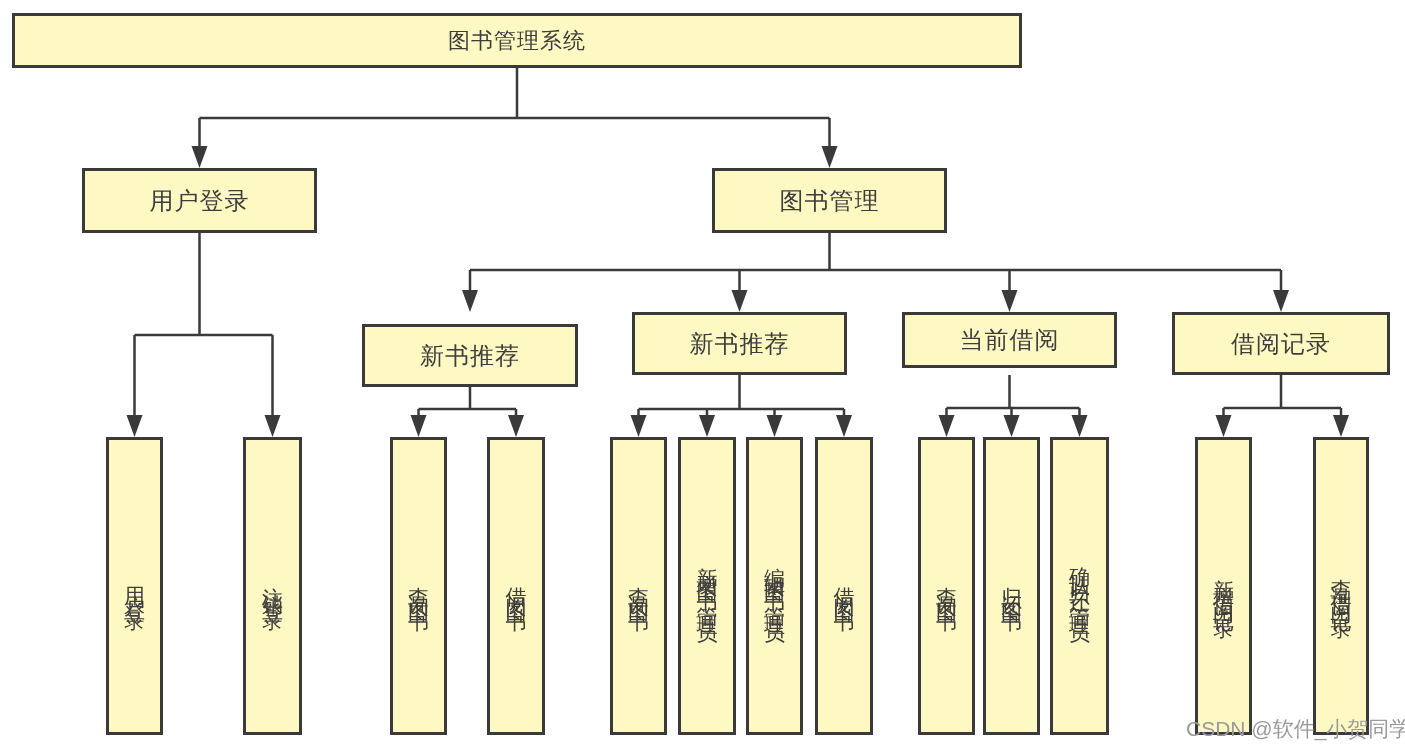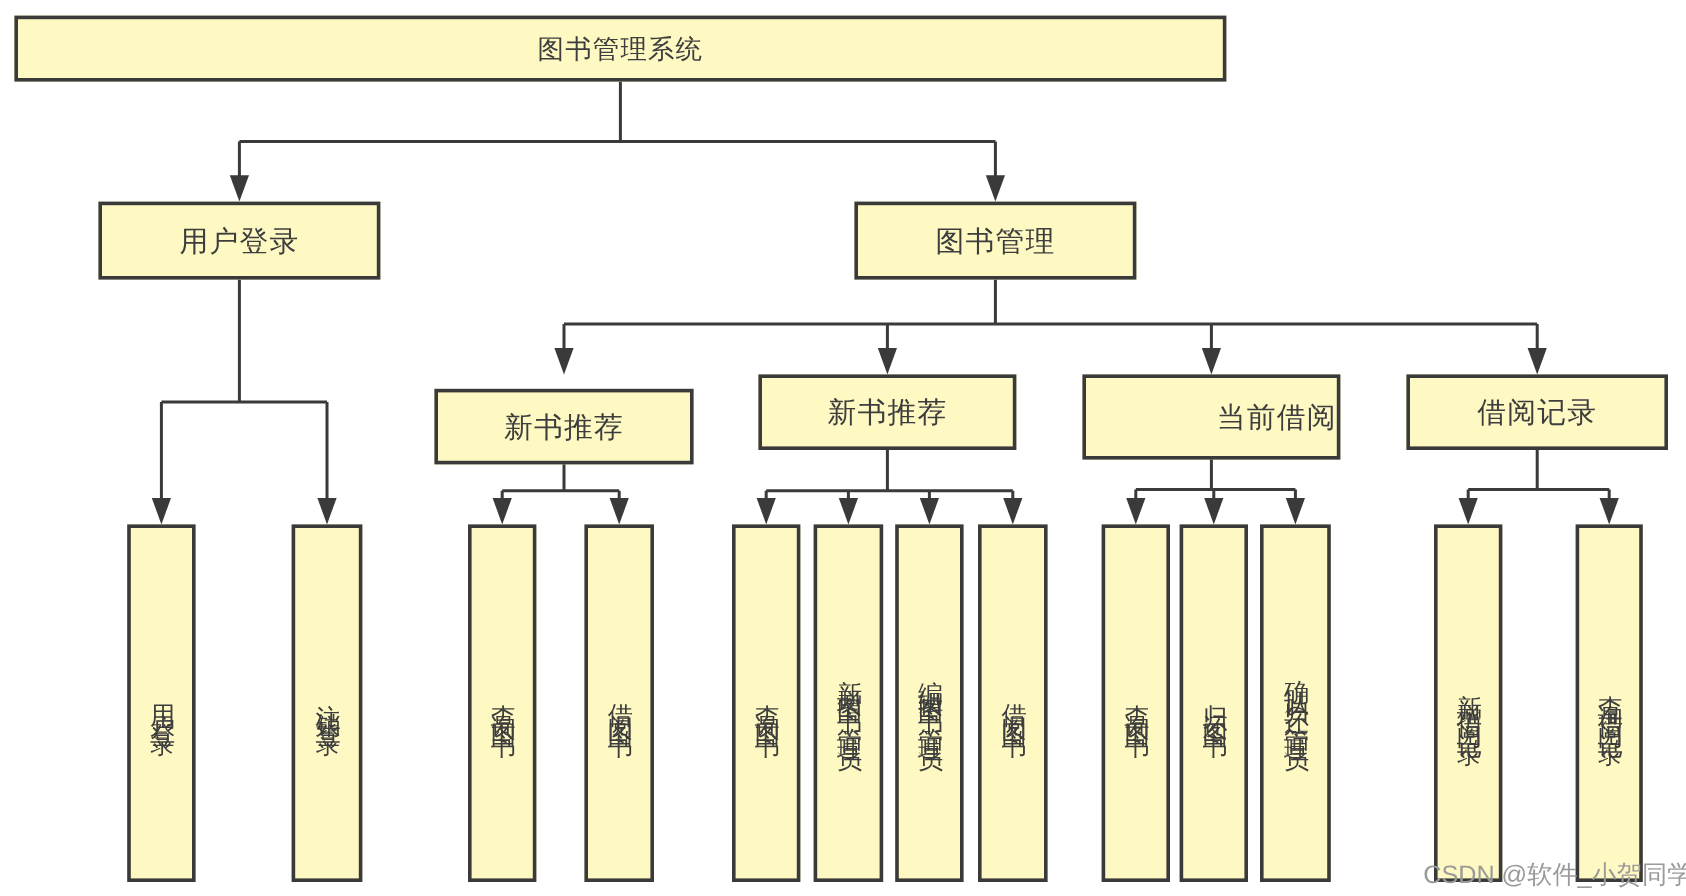--- a/index.html
+++ b/index.html
@@ -89,21 +89,21 @@
   <div class="node hnode" style="left:712px;top:168px;width:235px;height:65px;">
     <span>图书管理</span>
   </div>
 
   <div class="node hnode" style="left:362px;top:312px;width:216px;height:63px;margin-top:12px;">
     <span>新书推荐</span>
   </div>
   <div class="node hnode" style="left:632px;top:312px;width:215px;height:63px;">
     <span>新书推荐</span>
   </div>
-  <div class="node hnode" style="left:902px;top:312px;width:215px;height:71px;justify-content:flex-end;">
+  <div class="node hnode" style="left:902px;top:312px;width:215px;height:56px;">
     <span>当前借阅</span>
   </div>
   <div class="node hnode" style="left:1172px;top:312px;width:218px;height:63px;">
     <span>借阅记录</span>
   </div>
 
   <div class="node vnode" style="left:106px;top:437px;width:57px;height:298px;">
     <span>用户登录</span>
   </div>
   <div class="node vnode" style="left:243px;top:437px;width:59px;height:298px;">

